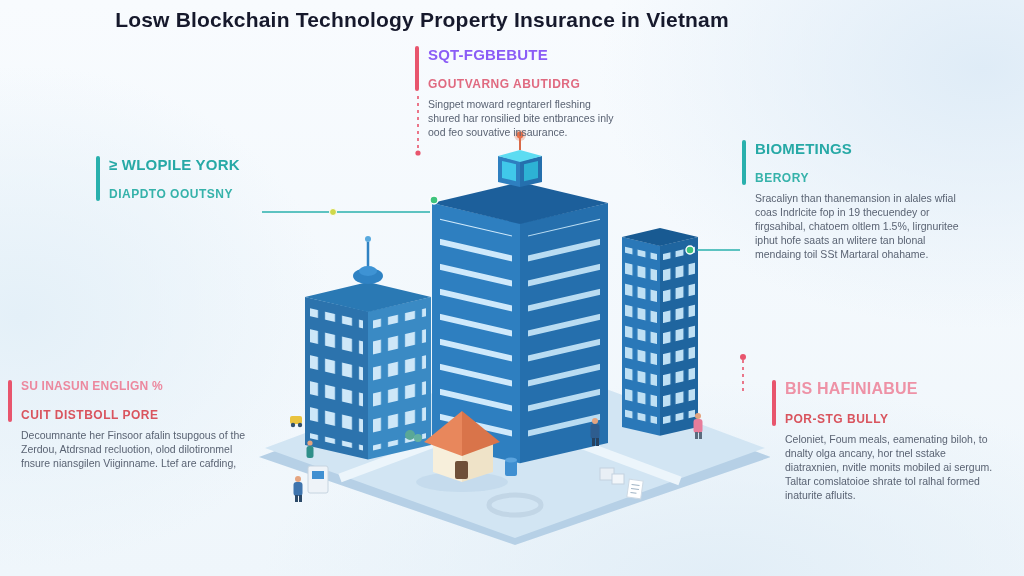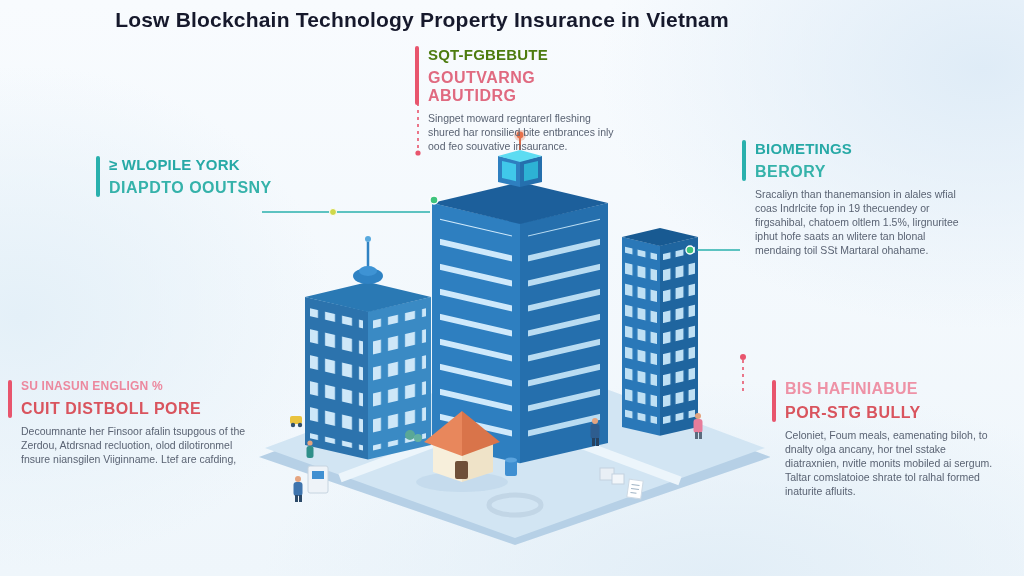--- a/index.html
+++ b/index.html
@@ -15,24 +15,24 @@
   .main-title{
     position:absolute;top:8px;left:0;width:844px;margin:0;
     text-align:center;font-size:21px;font-weight:800;color:#16192c;letter-spacing:.2px;
   }
   .callout{position:absolute;}
   .co-head{display:flex;align-items:stretch;gap:9px;}
   .bar{width:4px;border-radius:2px;flex:0 0 4px;}
   .teal .bar{background:#29b0ad;}
   .red .bar{background:#e8556d;}
   .co-title{font-weight:700;font-size:15px;letter-spacing:.2px;line-height:1.15;}
-  .co-sub{font-weight:700;font-size:16px;letter-spacing:.5px;margin-top:6px;}
+  .co-sub{font-weight:700;font-size:12px;letter-spacing:.5px;margin-top:14px;}
   .teal .co-title{color:#27a9a6;}
   .teal .co-sub{color:#35b2aa;}
-  .red .co-title{color:#4d7c0f;}
+  .red .co-title{color:#8b5cf6;}
   .red .co-sub{color:#e06a80;}
   .co-body{margin:7px 0 0 13px;font-size:10.5px;line-height:1.33;color:#5a6373;}
   .callout-top{left:415px;top:46px;width:200px;}
   .callout-left-upper{left:96px;top:156px;width:182px;}
   .callout-right-upper{left:742px;top:140px;width:228px;}
   .callout-left-lower{left:8px;top:380px;width:250px;}
   .callout-right-lower{left:772px;top:380px;width:224px;}
   .callout-left-lower .co-title{font-size:12px;color:#ec889e;}
   .callout-left-lower .co-sub{color:#d9545e;}
   .callout-right-lower .co-title{font-size:16px;color:#ee92a6;}

